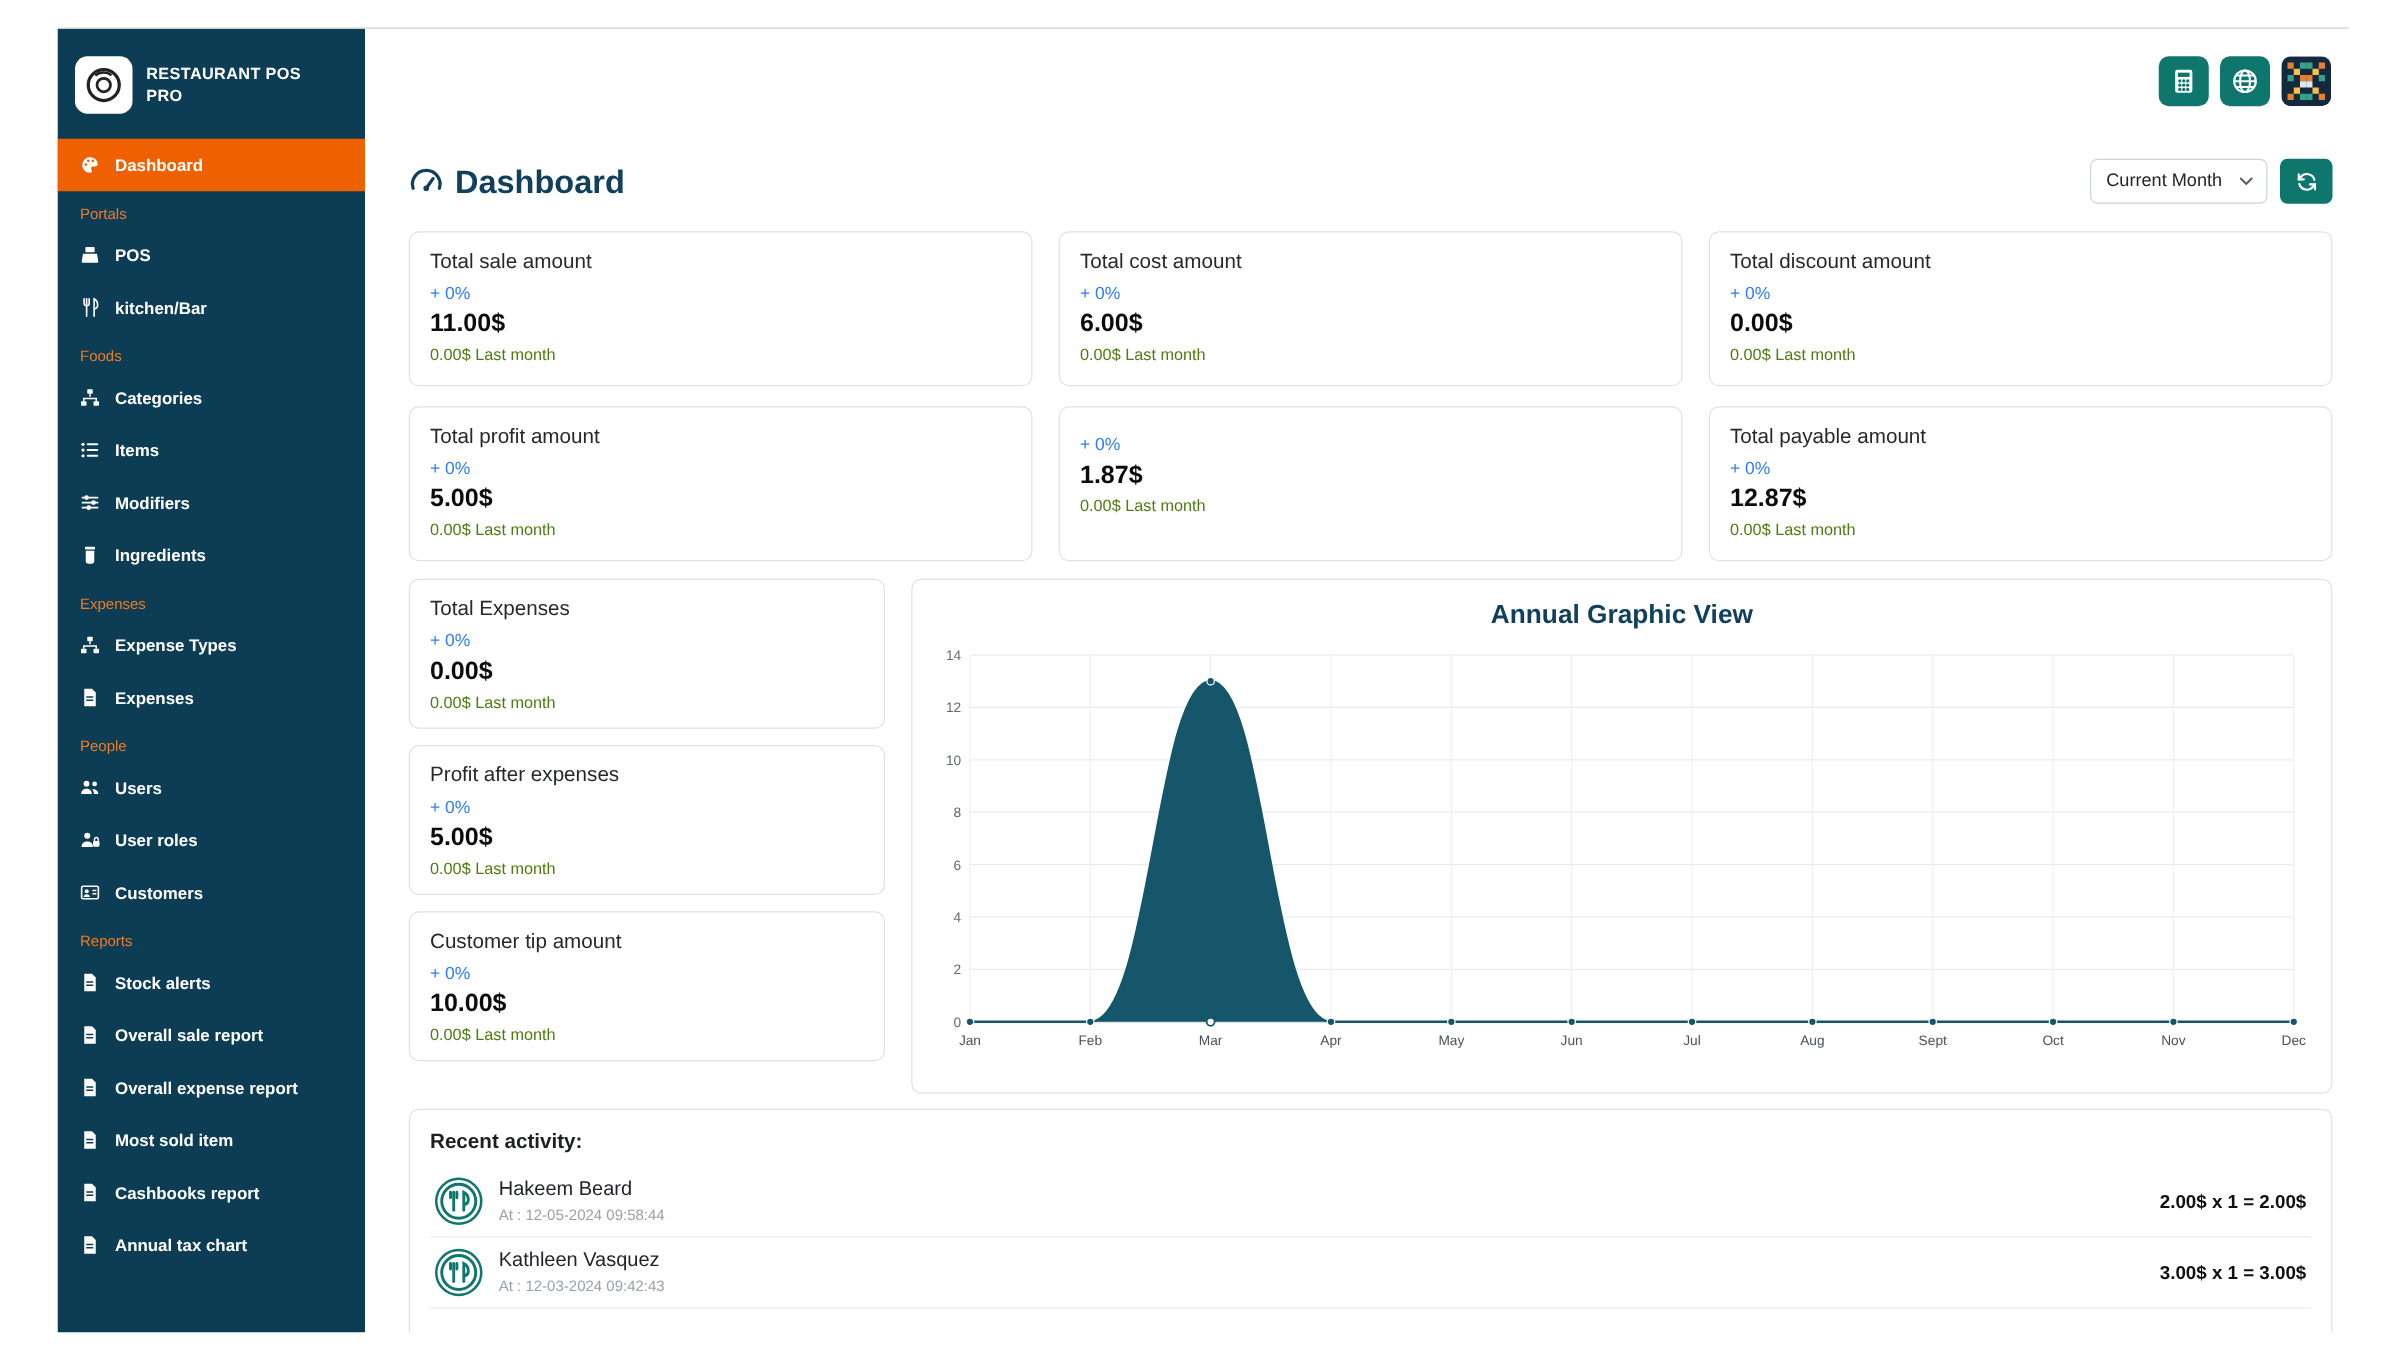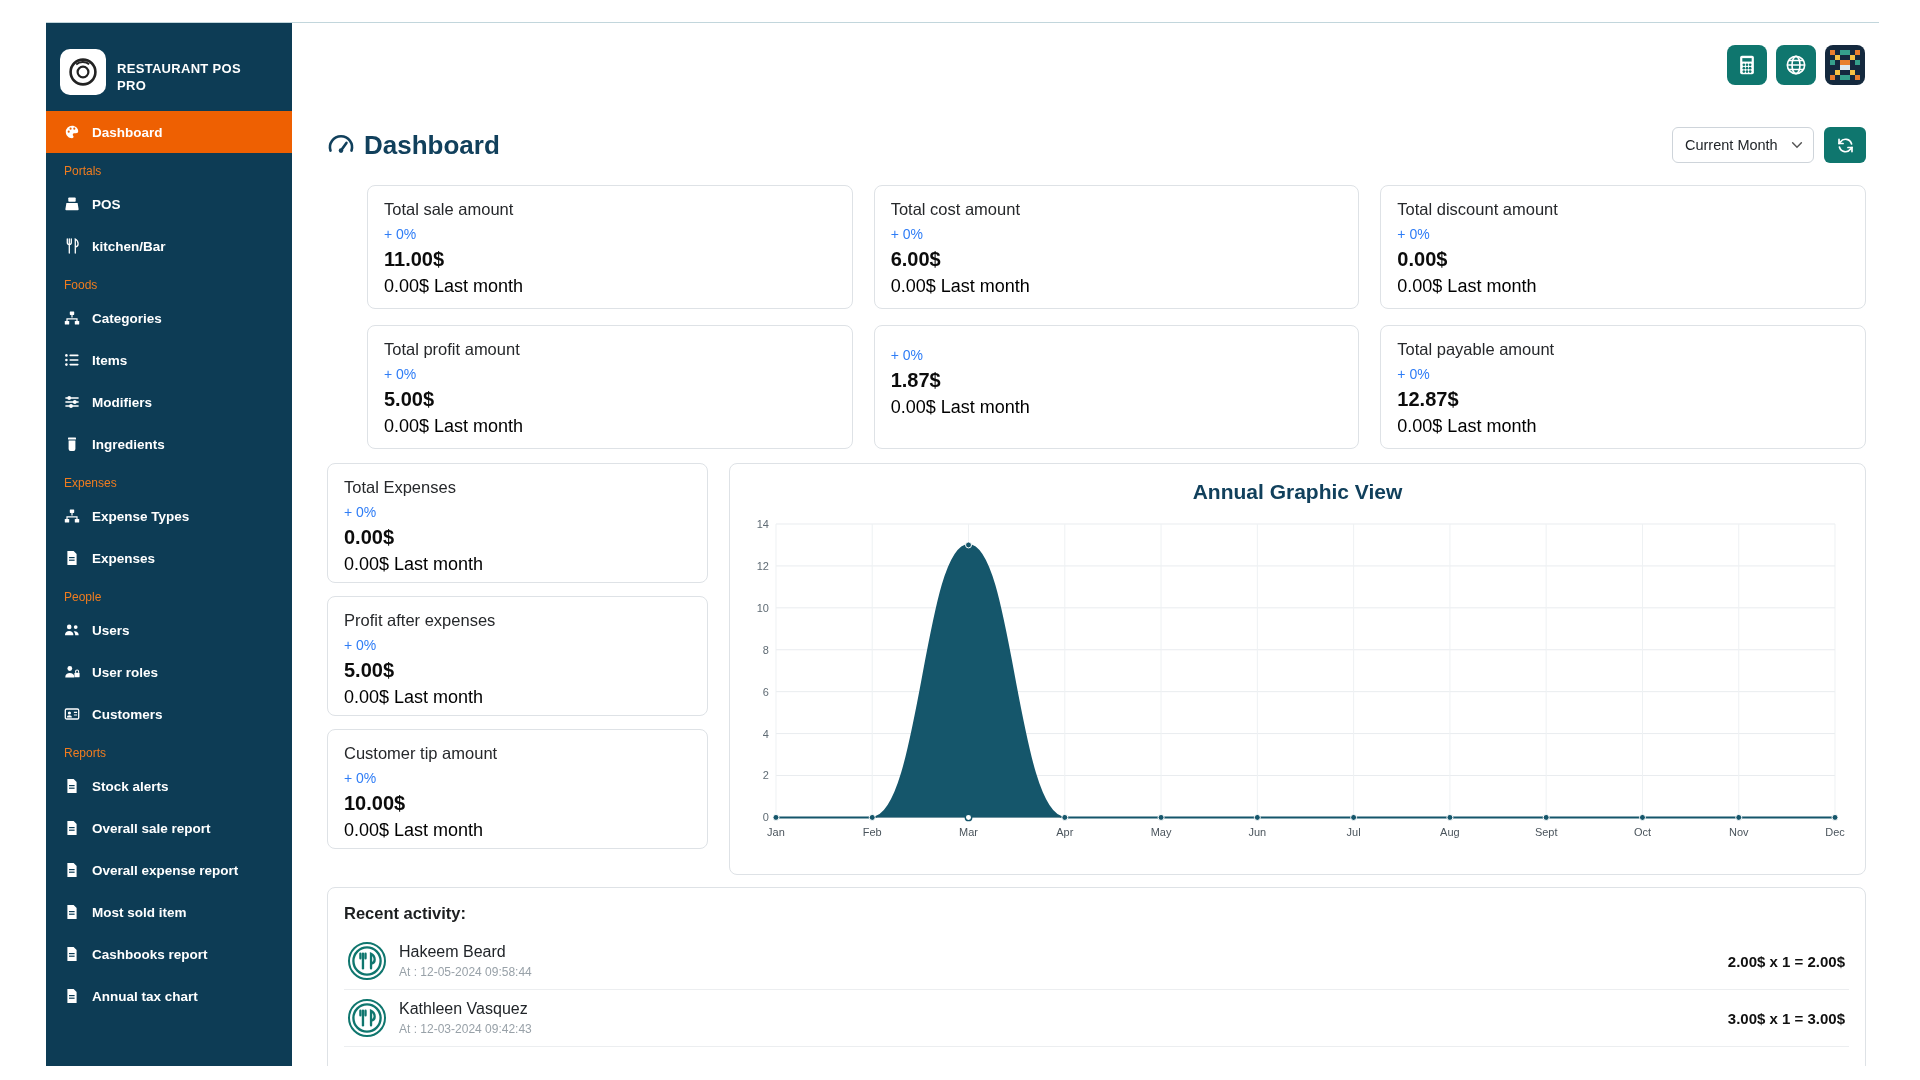--- a/index.html
+++ b/index.html
@@ -11,21 +11,21 @@
   body{
     width:1920px;height:1080px;overflow:hidden;background:#fff;
     font-family:"Liberation Sans","DejaVu Sans",sans-serif;color:#212529;
   }
   .app{
     position:absolute;left:46px;top:22px;width:1833px;height:1044px;
     border-top:1px solid #c2d6dc;display:flex;overflow:hidden;background:#fff;
   }
   
   .sidebar{width:246px;min-width:246px;background:var(--sidebar-bg);color:#fff;overflow:hidden;}
-  .brand{display:flex;align-items:flex-end;gap:11px;padding:18px 14px 16px;height:88px;}
+  .brand{display:flex;align-items:center;gap:11px;padding:18px 14px 16px;height:88px;}
   .brand-logo{width:46px;height:46px;background:#fff;border-radius:10px;display:flex;align-items:center;justify-content:center;flex:0 0 auto;}
   .brand-logo svg{width:32px;height:32px;}
   .brand-title{font-size:13px;font-weight:700;letter-spacing:.3px;line-height:1.35;}
   .menu-item{display:flex;align-items:center;gap:12px;height:42px;padding:0 18px;font-size:13.5px;font-weight:700;cursor:pointer;}
   .menu-item.active{background:var(--accent);}
   .menu-icon{width:16px;height:16px;display:flex;align-items:center;justify-content:center;color:#fff;flex:0 0 auto;}
   .menu-icon svg{width:15px;height:15px;}
   .section-label{color:#f07c1f;font-size:12px;font-weight:400;padding:11px 18px 5px;}
   
   .main{flex:1;display:flex;flex-direction:column;min-width:0;}
@@ -38,27 +38,27 @@
   .header-row{display:flex;align-items:center;justify-content:space-between;margin:16px 0 18px;height:44px;}
   .page-title{display:flex;align-items:center;gap:9px;font-size:26px;font-weight:700;color:var(--navy);}
   .page-title svg{width:28px;height:28px;color:var(--navy);}
   .header-controls{display:flex;align-items:center;gap:10px;}
   .select{height:36px;min-width:142px;border:1px solid #ced4da;border-radius:6px;display:flex;align-items:center;justify-content:space-between;gap:10px;padding:0 9px 0 12px;font-size:14.5px;color:#212529;background:#fff;cursor:pointer;}
   .select svg{width:14px;height:14px;color:#555;}
   .refresh-btn{width:42px;height:36px;border:none;border-radius:6px;background:var(--teal);color:#fff;display:flex;align-items:center;justify-content:center;cursor:pointer;}
   .refresh-btn svg{width:17px;height:17px;}
   
   .card{background:#fff;border:1px solid #dee2e6;border-radius:8px;padding:14px 16px;}
-  .top-grid{display:grid;grid-template-columns:repeat(3,1fr);gap:16px 21px;margin-bottom:14px;margin-left:40px;}
+  .top-grid{display:grid;grid-template-columns:repeat(3,1fr);gap:16px 21px;margin-bottom:14px;}
   .stat-card{height:124px;overflow:hidden;}
   .side-stack .stat-card{height:120px;}
   .stat-title{font-size:16.5px;color:#26282b;}
   .stat-change{font-size:14px;color:var(--blue);margin-top:7px;}
   .stat-value{font-size:20px;font-weight:700;color:#0c0c0c;margin-top:6px;}
-  .stat-sub{font-size:18px;color:#000000;margin-top:5px;}
+  .stat-sub{font-size:13px;color:#4d7c0f;margin-top:5px;}
   .mid-grid{display:grid;grid-template-columns:381px 1fr;gap:21px;align-items:start;}
   .side-stack{display:flex;flex-direction:column;gap:13px;}
   .chart-card{height:412px;overflow:hidden;text-align:center;}
   .chart-title{font-size:21px;font-weight:700;color:var(--navy);margin:2px 0 8px;}
   .chart-svg{width:100%;height:auto;display:block;}
   
   .recent-card{margin-top:12px;min-height:235px;}
   .recent-title{font-size:16.5px;font-weight:700;color:#1d1f21;margin:2px 0 10px;}
   .activity-row{display:flex;align-items:center;gap:13px;padding:9px 4px;border-bottom:1px solid #eceef0;}
   .activity-avatar{width:38px;height:38px;border-radius:50%;border:2px solid var(--teal);color:var(--teal);display:flex;align-items:center;justify-content:center;flex:0 0 auto;}

